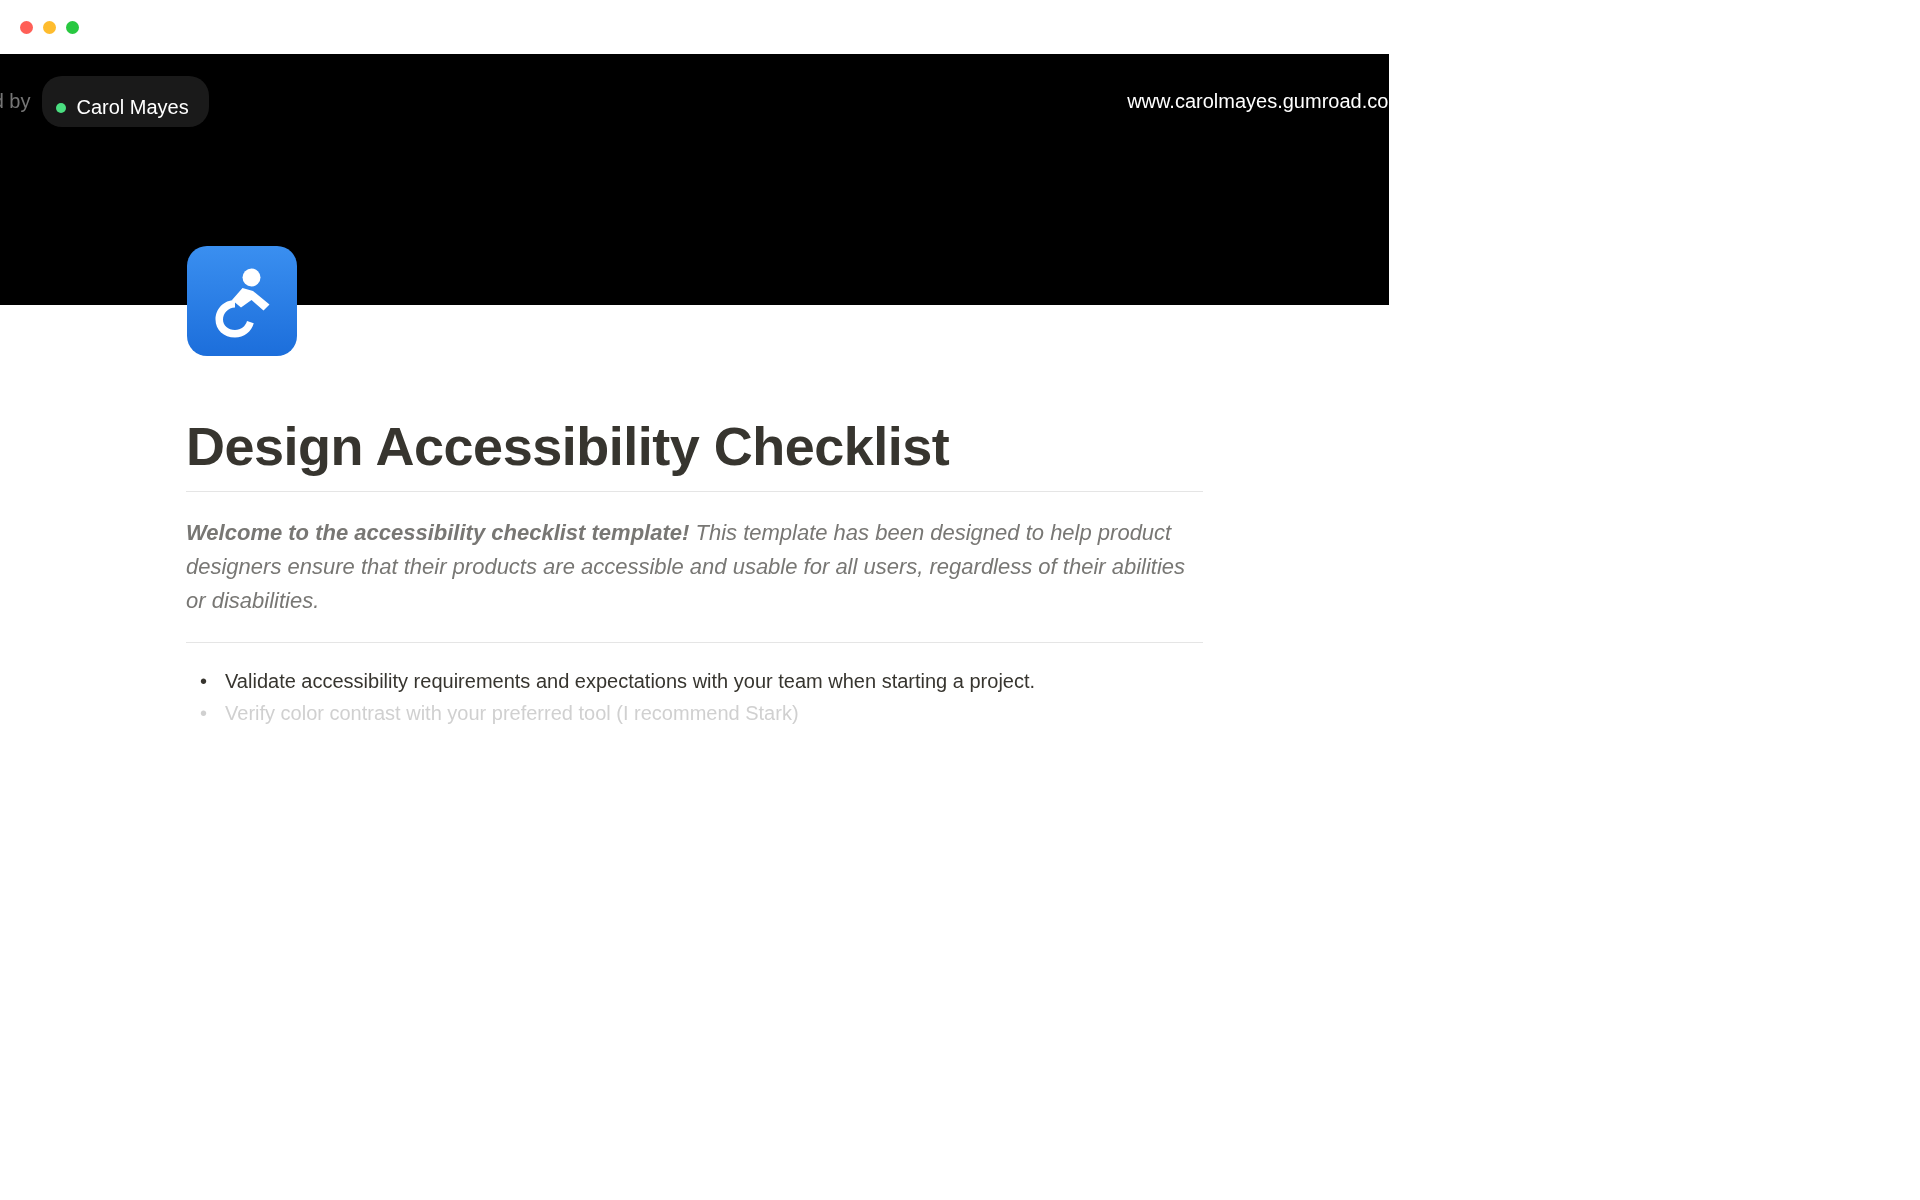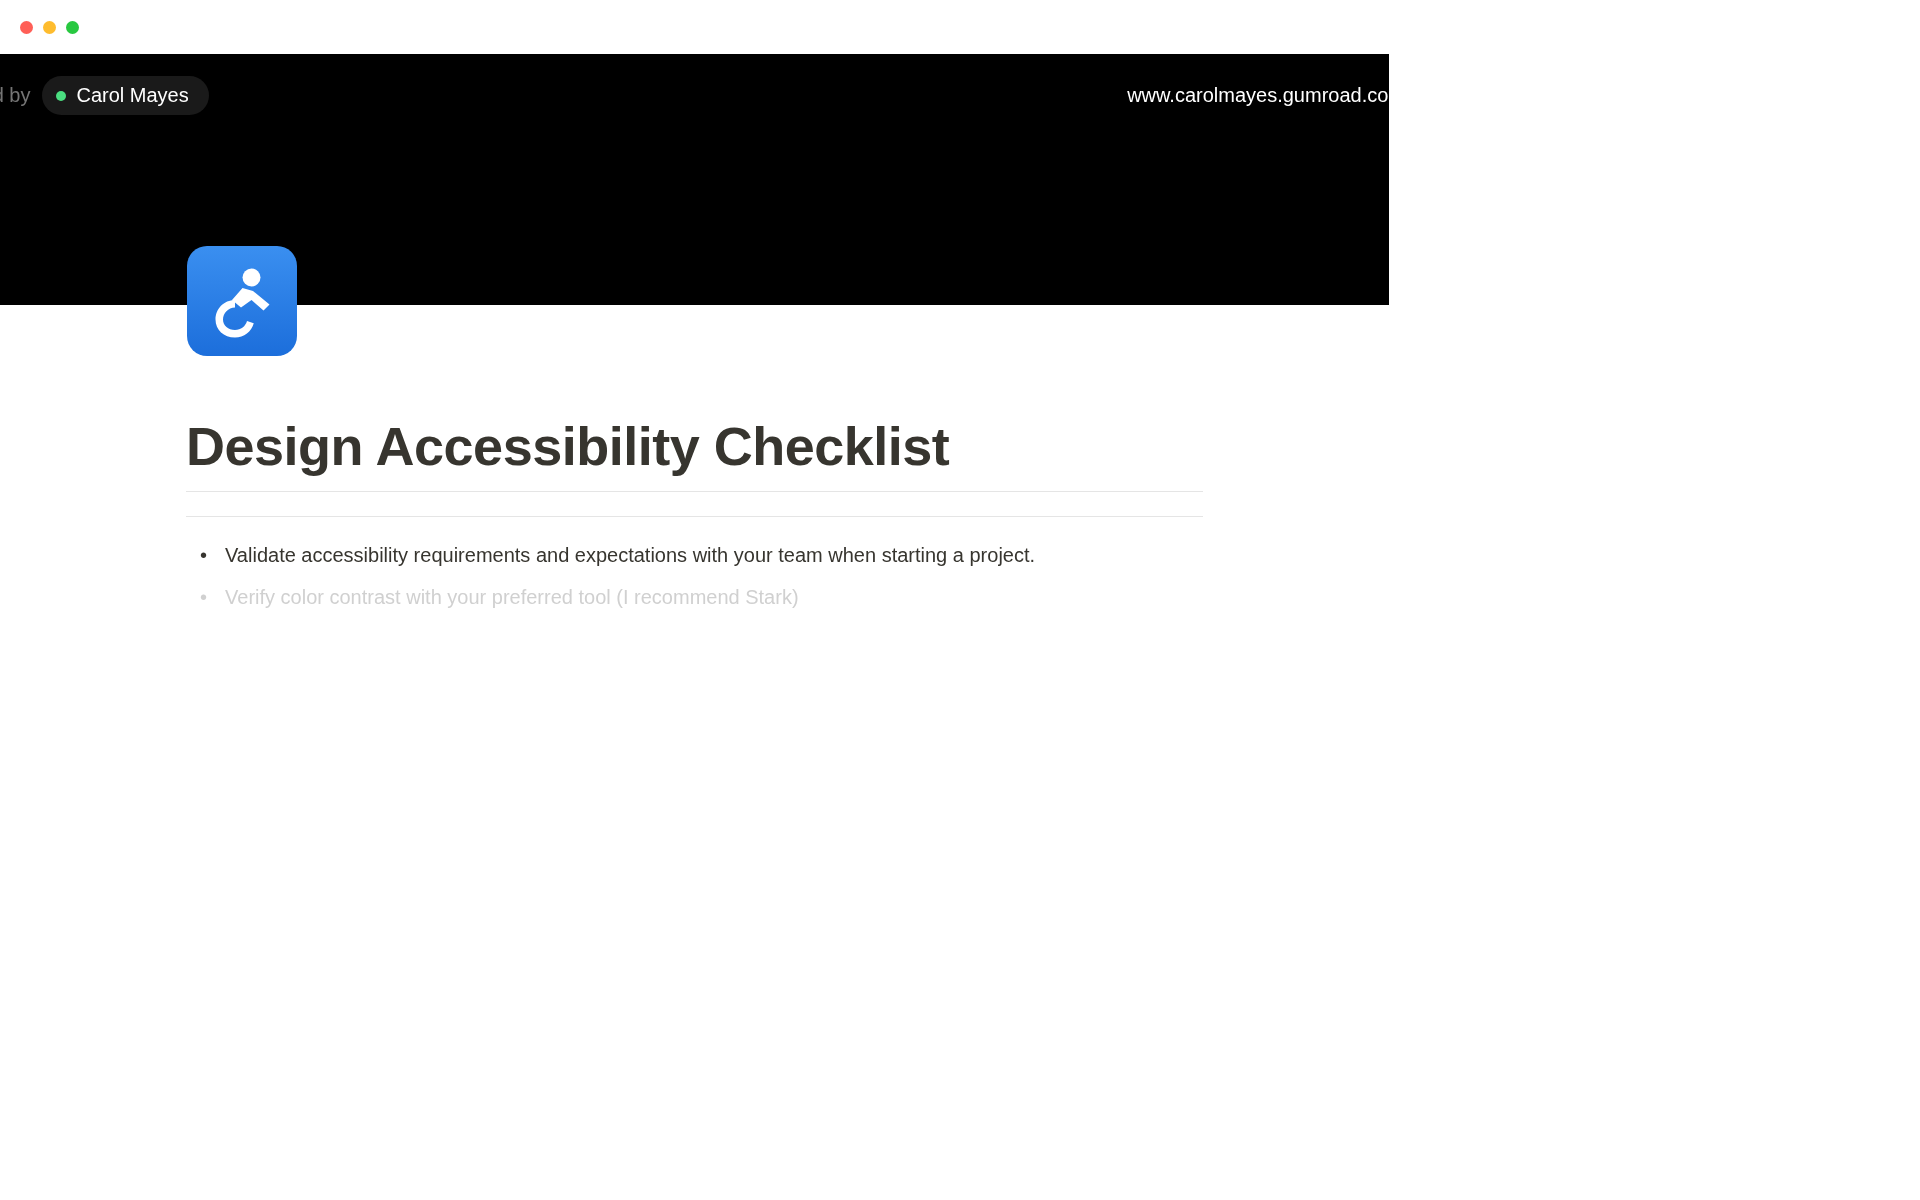--- a/index.html
+++ b/index.html
@@ -62,21 +62,21 @@
       color: #757575;
       font-size: 20px;
       margin-right: 12px;
     }
 
     .author-pill {
       display: flex;
       align-items: center;
       background: #1a1a1a;
       border-radius: 20px;
-      padding: 8px 20px 8px 14px;
+      padding: 20px 20px 8px 14px;
       gap: 10px;
     }
 
     .status-dot {
       width: 10px;
       height: 10px;
       border-radius: 50%;
       background: #4ade80;
     }
 
@@ -177,21 +177,20 @@
       list-style: none;
       padding-left: 14px;
     }
 
     .bullet-item {
       display: flex;
       gap: 18px;
       font-size: 20px;
       color: #37352f;
       line-height: 1.6;
-      margin-bottom: 10px;
     }
 
     .bullet-item::before {
       content: "•";
       color: #37352f;
       font-size: 20px;
     }
 
     .bullet-item.faded {
       color: #d0d0d0;
@@ -228,20 +227,23 @@
     <circle cx="62" cy="18" r="12" fill="#ffffff"></circle>
     <path d="M 50 32 L 36 48 L 48 58 L 62 48 L 78 62 L 86 54 L 64 36 Z" fill="#ffffff"></path>
     <path d="M 40 48 C 25 48 14 60 14 74 C 14 88 25 98 40 98 C 52 98 62 90 65 79 L 56 76 C 54 83 48 88 40 88 C 31 88 24 82 24 74 C 24 66 31 58 40 58 Z" fill="#ffffff"></path>
   </svg>
 </div>
 
 <div class="content">
   <h1 class="page-title">Design Accessibility Checklist</h1>
   <div class="divider"></div>
 
+  <p class="intro-text">
+    <strong>Welcome to the accessibility checklist template!</strong><span> This template has been designed to help product designers ensure that their products are accessible and usable for all users, regardless of their abilities or disabilities.</span>
+  </p>
 
 
   <div class="divider-thin"></div>
 
   <ul class="bullet-list">
     <li class="bullet-item">
       <span>Validate accessibility requirements and expectations with your team when starting a project.</span>
     </li>
     <li class="bullet-item faded">
       <span>Verify color contrast with your preferred tool (I recommend Stark)</span>

